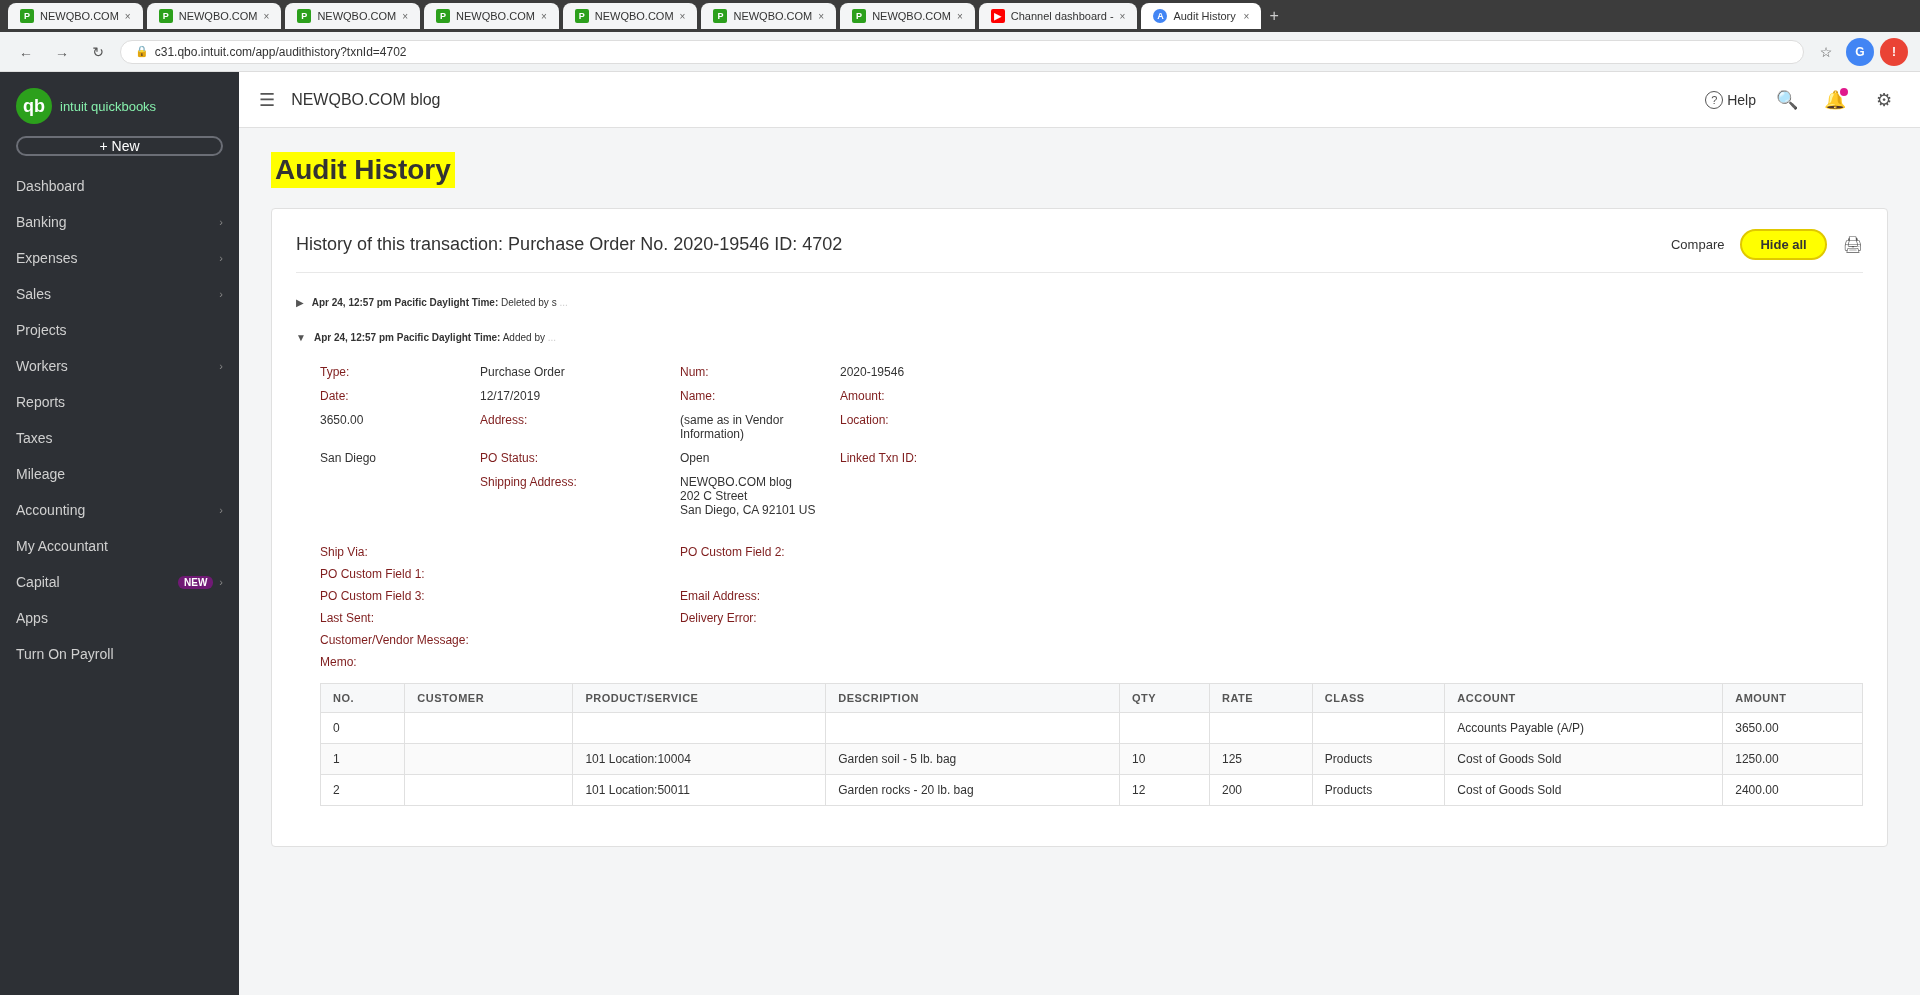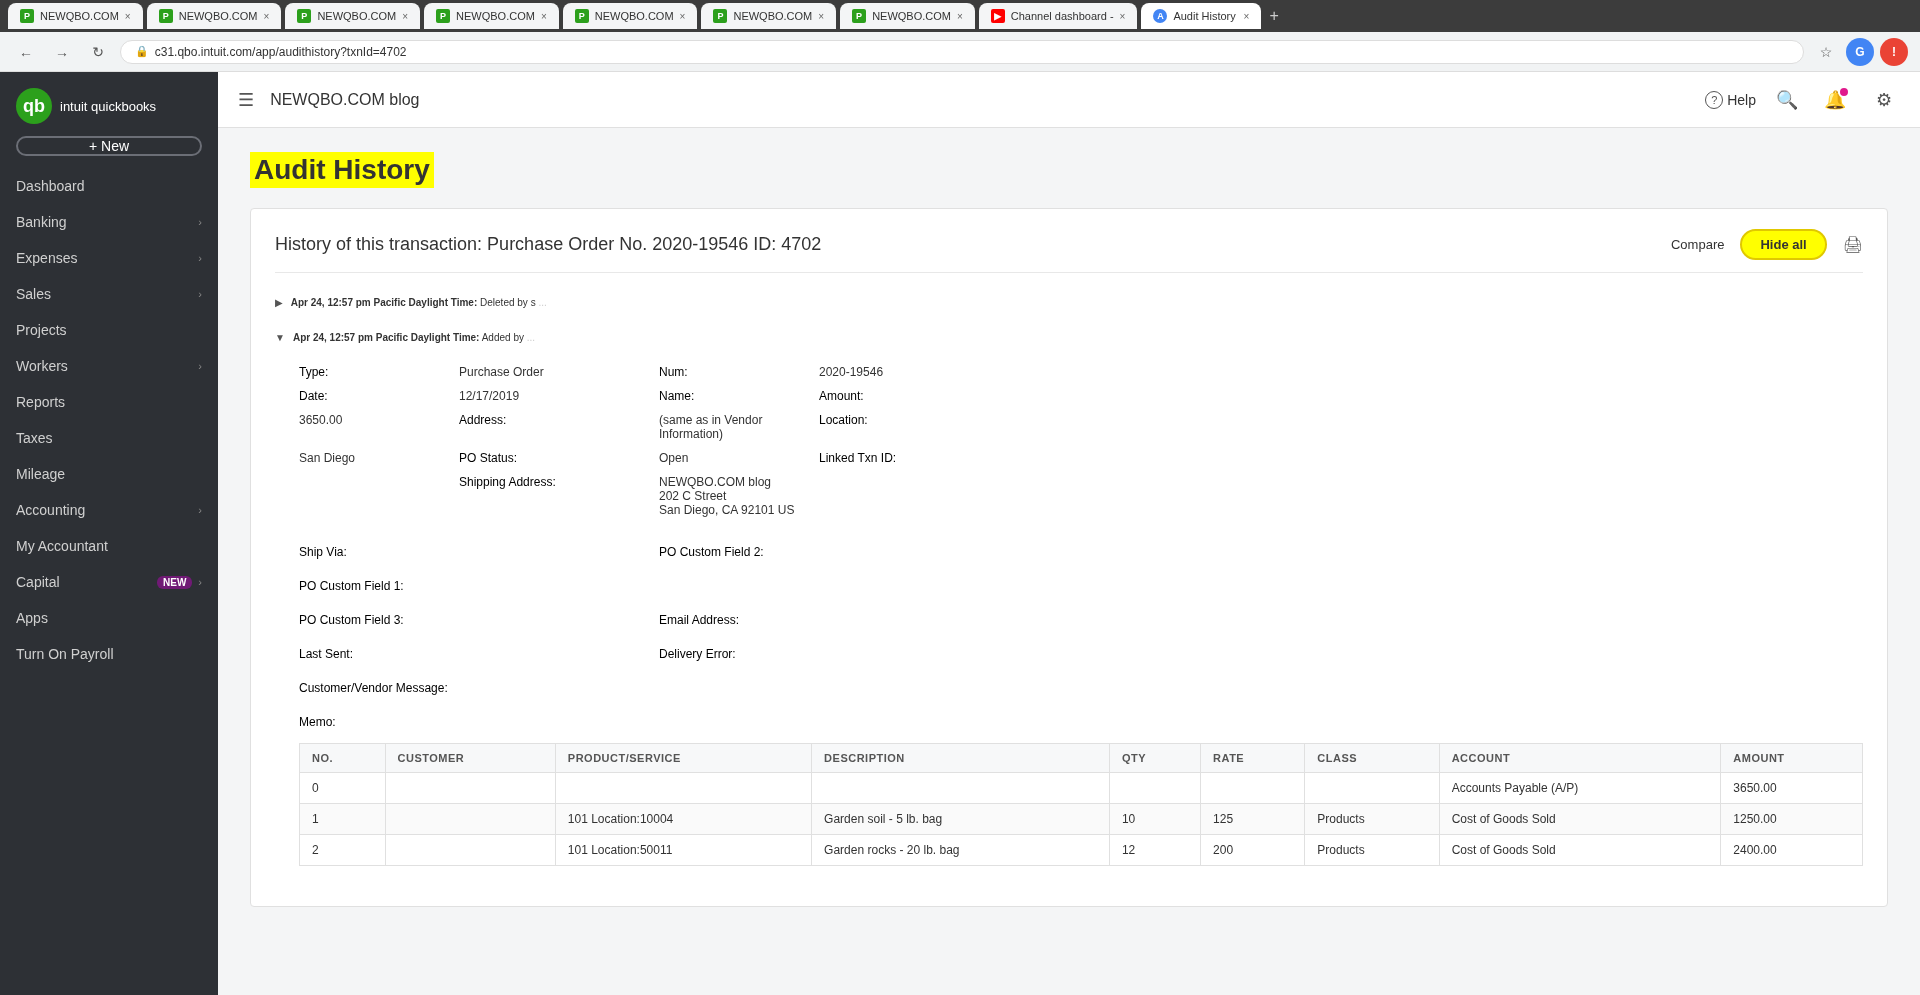--- a/index.html
+++ b/index.html
@@ -20,21 +20,21 @@
     .address-bar { flex: 1; background: white; border: 1px solid #ddd; border-radius: 20px; padding: 4px 14px; font-size: 12px; color: #333; display: flex; align-items: center; gap: 6px; }
     .address-bar .lock-icon { color: #188038; font-size: 11px; }
     .address-url { color: #333; font-size: 12px; }
     .browser-actions { display: flex; gap: 6px; align-items: center; }
     .browser-action-btn { width: 28px; height: 28px; border: none; background: transparent; cursor: pointer; border-radius: 50%; display: flex; align-items: center; justify-content: center; color: #555; font-size: 14px; }
 
     
     .app-container { display: flex; flex: 1; overflow: hidden; }
 
     
-    .sidebar { width: 218px; background: #2d3035; color: #d0d0d0; display: flex; flex-direction: column; overflow-y: auto; flex-shrink: 0; }
+    .sidebar { width: 239px; background: #2d3035; color: #d0d0d0; display: flex; flex-direction: column; overflow-y: auto; flex-shrink: 0; }
     .sidebar-logo { padding: 16px 16px 12px; display: flex; align-items: center; gap: 8px; }
     .qb-logo { width: 36px; height: 36px; }
     .sidebar-new-btn { margin: 0 16px 12px; background: transparent; border: 2px solid #6b6e76; border-radius: 20px; color: white; padding: 0 16px; cursor: pointer; display: flex; align-items: center; gap: 6px; font-size: 14px; font-weight: 400; width: calc(100% - 32px); justify-content: center; }
     .sidebar-item { padding: 10px 16px; display: flex; align-items: center; justify-content: space-between; cursor: pointer; color: #d0d0d0; font-size: 14px; }
     .sidebar-item-right { color: #888; font-size: 11px; }
     .sidebar-badge { background: #701a75; color: white; font-size: 10px; padding: 1px 6px; border-radius: 6px; font-weight: bold; }
 
     
     .main-content { flex: 1; display: flex; flex-direction: column; overflow: hidden; background: #f4f5f6; }
 
@@ -67,24 +67,24 @@
     
     .timeline-entry { margin-bottom: 8px; }
     .timeline-header { display: flex; align-items: center; gap: 8px; padding: 8px 0; cursor: pointer; }
     .timeline-arrow { color: #555; font-size: 10px; }
     .timeline-time { font-size: 10px; color: #333; }
     .timeline-time strong { font-weight: 600; }
 
     
     .detail-section { margin-left: 24px; padding: 12px 0; }
     .detail-grid { display: grid; grid-template-columns: 160px 200px 160px 1fr; gap: 6px 0; margin-bottom: 16px; }
-    .detail-label { color: #000000; font-size: 12px; padding: 2px 0; }
+    .detail-label { color: #7f1d1d; font-size: 12px; padding: 2px 0; }
     .detail-value { color: #333; font-size: 12px; padding: 2px 0; }
 
-    .ship-grid { display: grid; grid-template-columns: 160px 200px 160px 1fr; gap: 16px 0; margin-bottom: 12px; margin-top: 24px; }
+    .ship-grid { display: grid; grid-template-columns: 160px 200px 160px 1fr; gap: 4px 0; margin-bottom: 12px; margin-top: 24px; }
 
     
     .line-items-table { width: 100%; border-collapse: collapse; margin-top: 8px; }
     .line-items-table th { background: #f7f8f9; border: 1px solid #e0e0e0; padding: 8px 12px; text-align: left; font-size: 11px; font-weight: 700; color: #555; text-transform: uppercase; letter-spacing: 0.5px; }
     .line-items-table td { border: 1px solid #e0e0e0; padding: 8px 12px; font-size: 12px; color: #333; }
     .line-items-table tr:nth-child(even) td { background: #fafafa; }
 
     
     .user-avatar { width: 28px; height: 28px; border-radius: 50%; background: #4285f4; color: white; display: flex; align-items: center; justify-content: center; font-size: 12px; font-weight: bold; }
     .alert-avatar { width: 28px; height: 28px; border-radius: 50%; background: #ea4335; color: white; display: flex; align-items: center; justify-content: center; font-size: 12px; font-weight: bold; }
@@ -157,21 +157,21 @@
 </div>
 
 <div class="app-container">
 
   <nav class="sidebar">
     <div class="sidebar-logo">
       <svg class="qb-logo" viewBox="0 0 36 36" xmlns="http://www.w3.org/2000/svg">
         <circle cx="18" cy="18" r="18" fill="#2ca01c"></circle>
         <text x="18" y="24" text-anchor="middle" fill="white" font-size="18" font-weight="bold" font-family="Arial">qb</text>
       </svg>
-      <span style="color: #ffffff; font-size: 13px; font-weight: 500;">intuit quickbooks</span>
+      <span style="color: #86efac; font-size: 13px; font-weight: 500;">intuit quickbooks</span>
     </div>
 
     <button class="sidebar-new-btn">+ New</button>
 
     <div class="sidebar-item">
       <span>Dashboard</span>
     </div>
     <div class="sidebar-item">
       <span>Banking</span>
       <span class="sidebar-item-right">›</span>

